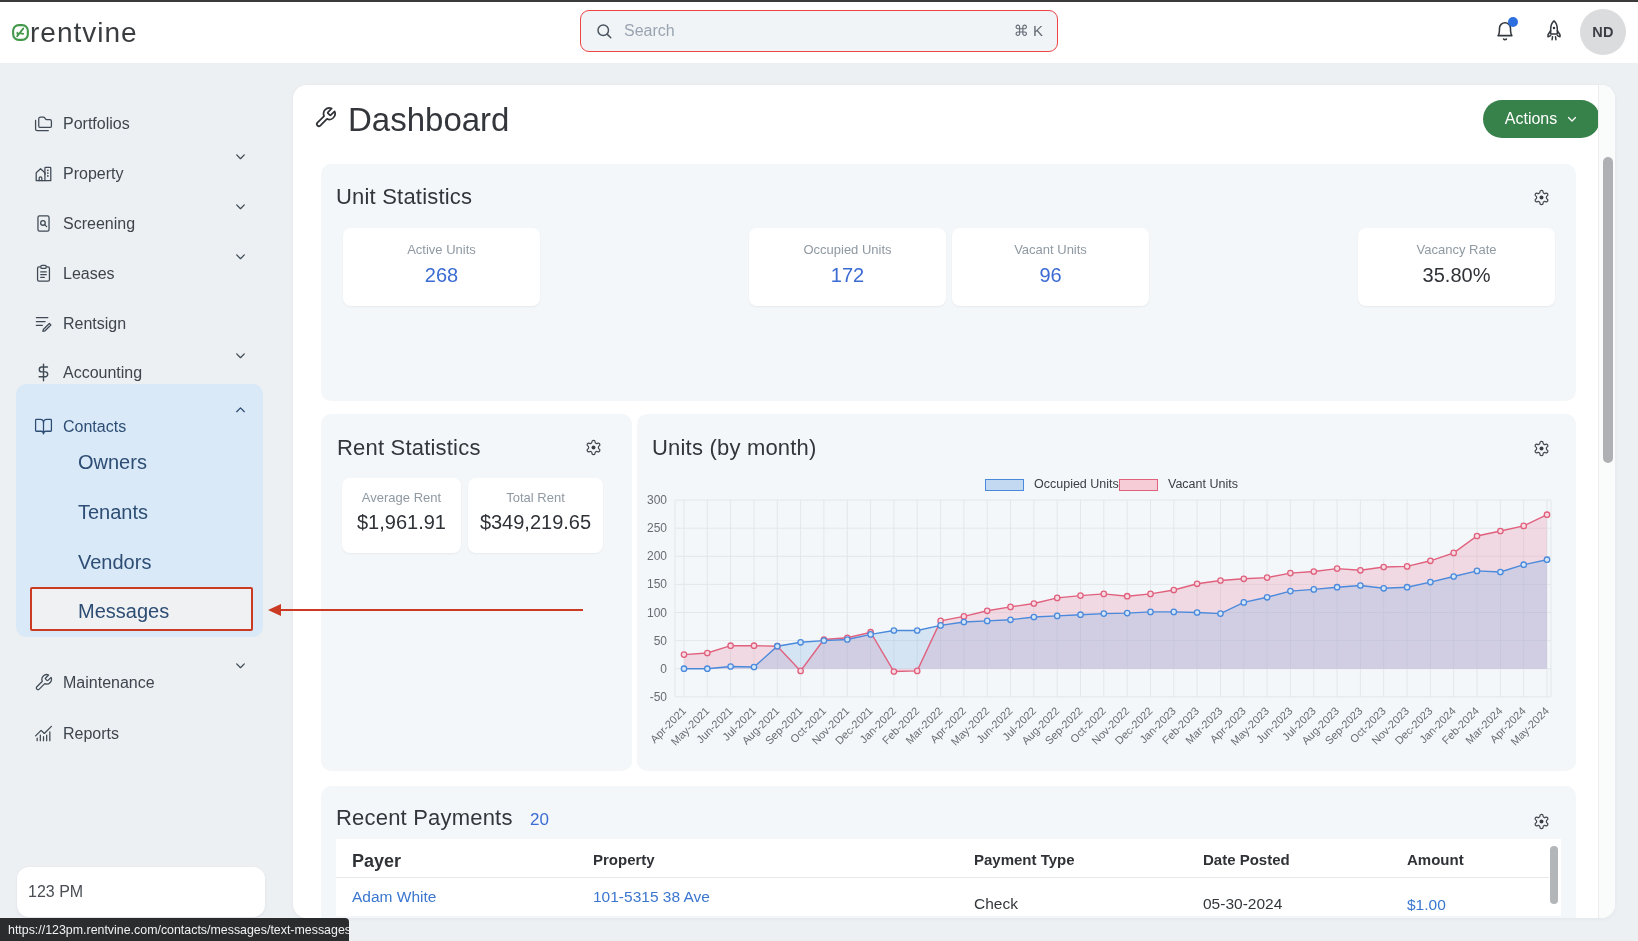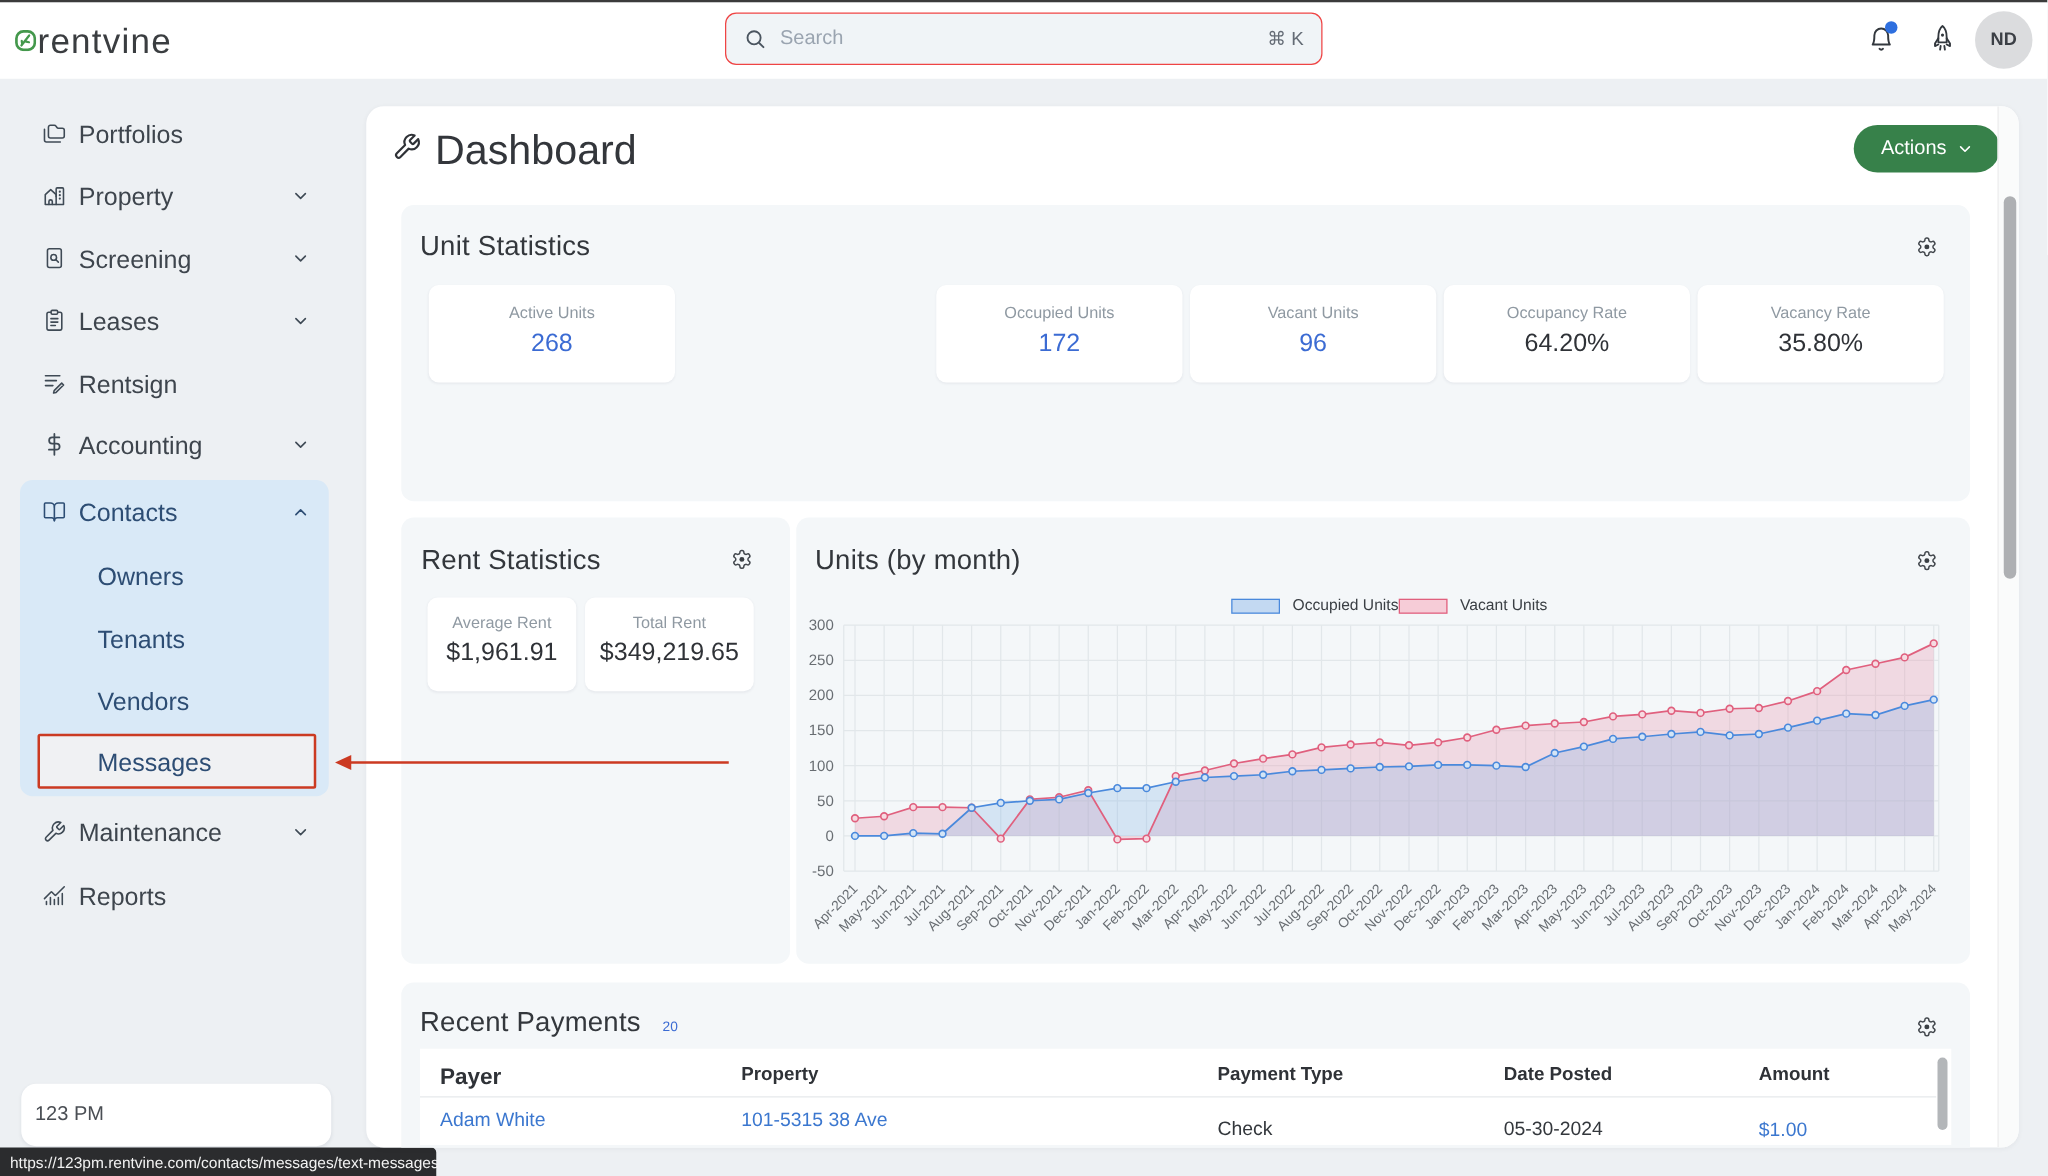--- a/index.html
+++ b/index.html
@@ -7,21 +7,21 @@
   body { font-family:"Liberation Sans", sans-serif; background:#edf0f3; position:relative; }
   .abs { position:absolute; }
   svg { display:block; }
   .ic { stroke:#3f4a55; stroke-width:1.6; fill:none; stroke-linecap:round; stroke-linejoin:round; }
   .panel { position:absolute; background:#f4f7f9; border-radius:10px; }
   .ptitle { font-size:22px; color:#33373c; letter-spacing:.2px; }
   .scard { position:absolute; background:#fff; border-radius:8px; box-shadow:0 1px 2px rgba(30,40,60,.06); text-align:center; }
   .slabel { font-size:13px; color:#8f99a2; margin-top:14px; }
   .sval { font-size:20px; margin-top:7px; color:#2f3237; }
   .blue { color:#3b6bd3; }
-  .navitem { position:absolute; left:34px; display:flex; align-items:flex-start; gap:10px; color:#3e454d; font-size:20px; }
+  .navitem { position:absolute; left:34px; display:flex; align-items:flex-end; gap:10px; color:#3e454d; font-size:16px;margin-top:17px; }
   .subitem { position:absolute; left:78px; color:#2d4d74; font-size:20px; }
   .chev { position:absolute; left:234px; }
 </style>
 </head>
 <body>
 
 <div class="abs" style="left:0;top:0;width:1638px;height:2px;background:#3b3b3b;"></div>
 
 <div class="abs" style="left:0;top:2px;width:1638px;height:61px;background:#ffffff;"></div>
 
@@ -203,24 +203,20 @@
         <div class="slabel">Active Units</div>
         <div class="sval blue">268</div>
       </div>
     <div class="scard" style="left:428px;top:64px;width:197px;height:78px;">
         <div class="slabel">Occupied Units</div>
         <div class="sval blue">172</div>
       </div>
     <div class="scard" style="left:631px;top:64px;width:197px;height:78px;">
         <div class="slabel">Vacant Units</div>
         <div class="sval blue">96</div>
-      </div>
-    <div class="scard" style="left:834px;top:64px;width:197px;height:78px;">
-        <div class="slabel">Occupancy Rate</div>
-        <div class="sval">64.20%</div>
       </div>
     <div class="scard" style="left:1037px;top:64px;width:197px;height:78px;">
         <div class="slabel">Vacancy Rate</div>
         <div class="sval">35.80%</div>
       </div>
   </div>
 
   <div class="panel" style="left:28px;top:329px;width:311px;height:357px;">
     <div class="ptitle abs" style="left:16px;top:21px;">Rent Statistics</div>
     <div class="abs" style="left:264px;top:25px;">
@@ -430,21 +426,21 @@
           <text transform="translate(816.7,294.8) rotate(-45)" x="0" y="4">Jan-2024</text>
           <text transform="translate(840.0,294.8) rotate(-45)" x="0" y="4">Feb-2024</text>
           <text transform="translate(863.4,294.8) rotate(-45)" x="0" y="4">Mar-2024</text>
           <text transform="translate(886.7,294.8) rotate(-45)" x="0" y="4">Apr-2024</text>
           <text transform="translate(910.0,294.8) rotate(-45)" x="0" y="4">May-2024</text>
         </g>
 </svg>
   </div>
 
   <div class="panel" style="left:28px;top:701px;width:1255px;height:220px;border-radius:10px 10px 0 0;">
-    <div class="ptitle abs" style="left:15px;top:19px;">Recent Payments <span class="blue" style="font-size:11px;margin-left:11px;">20</span></div>
+    <div class="ptitle abs" style="left:15px;top:19px;">Recent Payments <span class="blue" style="font-size:17px;margin-left:11px;">20</span></div>
     <div class="abs" style="left:1212px;top:27px;">
         <svg width="17" height="17" viewBox="0 0 24 24" fill="none" stroke="#42474d" stroke-width="1.7" stroke-linecap="round" stroke-linejoin="round">
           <path d="M12.22 2h-.44a2 2 0 0 0-2 2v.18a2 2 0 0 1-1 1.73l-.43.25a2 2 0 0 1-2 0l-.15-.08a2 2 0 0 0-2.73.73l-.22.38a2 2 0 0 0 .73 2.73l.15.1a2 2 0 0 1 1 1.72v.51a2 2 0 0 1-1 1.74l-.15.09a2 2 0 0 0-.73 2.73l.22.38a2 2 0 0 0 2.73.73l.15-.08a2 2 0 0 1 2 0l.43.25a2 2 0 0 1 1 1.73V20a2 2 0 0 0 2 2h.44a2 2 0 0 0 2-2v-.18a2 2 0 0 1 1-1.73l.43-.25a2 2 0 0 1 2 0l.15.08a2 2 0 0 0 2.73-.73l.22-.39a2 2 0 0 0-.73-2.73l-.15-.08a2 2 0 0 1-1-1.74v-.5a2 2 0 0 1 1-1.74l.15-.09a2 2 0 0 0 .73-2.73l-.22-.38a2 2 0 0 0-2.73-.73l-.15.08a2 2 0 0 1-2 0l-.43-.25a2 2 0 0 1-1-1.73V4a2 2 0 0 0-2-2z"></path>
           <circle cx="12" cy="12" r="2.8" fill="#3a3f44" stroke="none"></circle>
         </svg>
       </div>
     <div class="abs" style="left:15px;top:53px;width:1225px;height:77px;background:#fff;overflow:hidden;">
       <div class="abs" style="left:16px;top:12px;font-size:18px;font-weight:bold;color:#2f3237;">Payer</div>
       <div class="abs" style="left:257px;top:12px;font-size:15px;font-weight:bold;color:#2f3237;">Property</div>
       <div class="abs" style="left:638px;top:12px;font-size:15px;font-weight:bold;color:#2f3237;">Payment Type</div>

